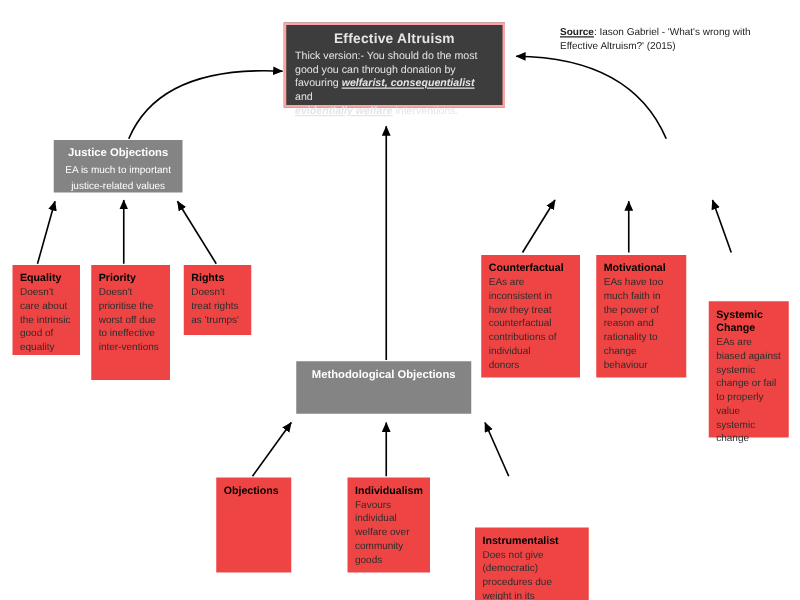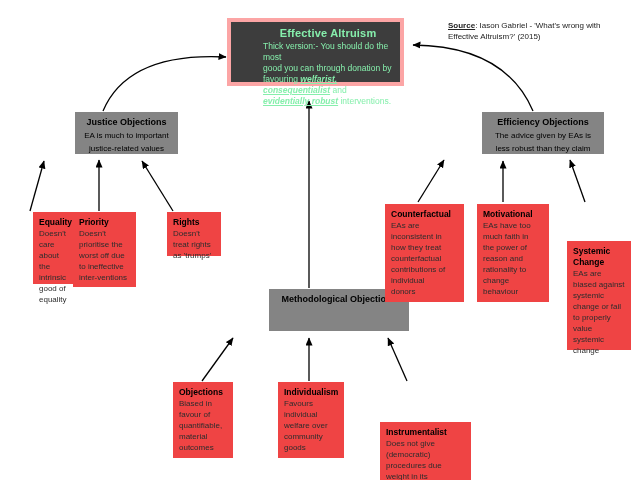--- a/index.html
+++ b/index.html
@@ -5,27 +5,27 @@
   html,body{margin:0;padding:0;background:#ffffff;}
   .canvas{
     position:relative;width:640px;height:480px;background:#ffffff;
     font-family:"Liberation Sans",sans-serif;overflow:hidden;
   }
   .arrows{position:absolute;left:0;top:0;width:640px;height:480px;pointer-events:none;}
 
   .node{position:absolute;box-sizing:border-box;}
 
   
-  .node-root{background:#3d3d3d;border:4px solid #fca5a5;color:#86efac;padding-left:25px;}
+  .node-root{background:#3d3d3d;border:2px solid #fca5a5;color:#e5e5e5;}
   .node-root .title{font-size:11px;font-weight:bold;text-align:center;padding-top:5px;letter-spacing:.2px;}
   .node-root .body{font-size:8.5px;line-height:11px;padding:2px 6px 0 7px;text-align:left;white-space:pre-line;}
   .node-root .em{font-style:italic;font-weight:bold;text-decoration:underline;margin-top:30px;}
 
   
-  .node-branch{background:#848484;color:#000000;margin-left:32px;}
+  .node-branch{background:#848484;color:#ffffff;}
   .node-branch .title{font-size:9px;font-weight:bold;text-align:center;padding-top:4px;line-height:13px;}
   .node-branch .body{font-size:8px;line-height:13px;text-align:center;white-space:pre-line;}
 
   
   .node-leaf{background:#ef4444;color:#222;padding:5px 6px;}
   .node-leaf .title{font-size:8.5px;font-weight:bold;line-height:11px;color:#000;white-space:pre-line;}
   .node-leaf .body{font-size:8px;line-height:11px;color:#2d2d2d;white-space:pre-line;}
 
   
   .source-note{position:absolute;left:448px;top:20px;width:182px;font-size:8px;line-height:11px;color:#222;white-space:pre-line;}
@@ -57,58 +57,53 @@
   </svg>
 
   <div class="source-note"><span class="src-label">Source</span><span>: Iason Gabriel - 'What's wrong with
 Effective Altruism?' (2015)</span></div>
 
   <div class="node node-root" style="left:227px;top:18px;width:177px;height:68px;">
     <div class="title">Effective Altruism</div>
     <div class="body"><span>Thick version:- You should do the most
 good you can through donation by
 favouring </span><span class="em">welfarist, consequentialist</span><span> and
-</span><span class="em">evidentially robust</span><span> interventions.</span></div>
+</span><span class="em">evidentially welfare</span><span> interventions.</span></div>
   </div>
 
   <div class="node node-branch" style="left:43px;top:112px;width:103px;height:42px;">
     <div class="title">Justice Objections</div>
     <div class="body">EA is much to important
 justice-related values</div>
   </div>
 
-  <div class="node node-branch" style="left:450px;top:112px;width:122px;height:42px;">
-    <div class="title">Efficiency Objections</div>
-    <div class="body">The advice given by EAs is
-less robust than they claim</div>
-  </div>
 
   <div class="node node-branch" style="left:237px;top:289px;width:140px;height:42px;">
     <div class="title">Methodological Objections</div>
   </div>
 
-  <div class="node node-leaf" style="left:10px;top:212px;width:44px;height:72px;margin-left:23px;">
+  <div class="node node-leaf" style="left:10px;top:212px;width:54px;height:72px;">
     <div class="title">Equality</div>
     <div class="body">Doesn't
 care about
 the intrinsic
 good of
 equality</div>
   </div>
 
-  <div class="node node-leaf" style="left:73px;top:212px;width:63px;height:75px;">
+  <div class="node node-leaf" style="left:73px;top:212px;width:63px;height:92px;">
     <div class="title">Priority</div>
     <div class="body">Doesn't
 prioritise the
 worst off due
 to ineffective
 inter-ventions</div>
   </div>
 
-  <div class="node node-leaf" style="left:147px;top:212px;width:54px;height:44px;margin-left:20px;">
+  <div class="node node-leaf" style="left:147px;top:212px;width:54px;height:56px;">
     <div class="title">Rights</div>
     <div class="body">Doesn't
 treat rights
 as 'trumps'</div>
   </div>
 
   <div class="node node-leaf" style="left:385px;top:204px;width:79px;height:98px;">
     <div class="title">Counterfactual</div>
     <div class="body">EAs are
 inconsistent in
@@ -137,25 +132,20 @@
 biased against
 systemic
 change or fail
 to properly
 value systemic
 change</div>
   </div>
 
   <div class="node node-leaf" style="left:173px;top:382px;width:60px;height:76px;">
     <div class="title">Objections</div>
-    <div class="body">Biased in
-favour of
-quantifiable,
-material
-outcomes</div>
   </div>
 
   <div class="node node-leaf" style="left:278px;top:382px;width:66px;height:76px;">
     <div class="title">Individualism</div>
     <div class="body">Favours
 individual
 welfare over
 community
 goods</div>
   </div>

